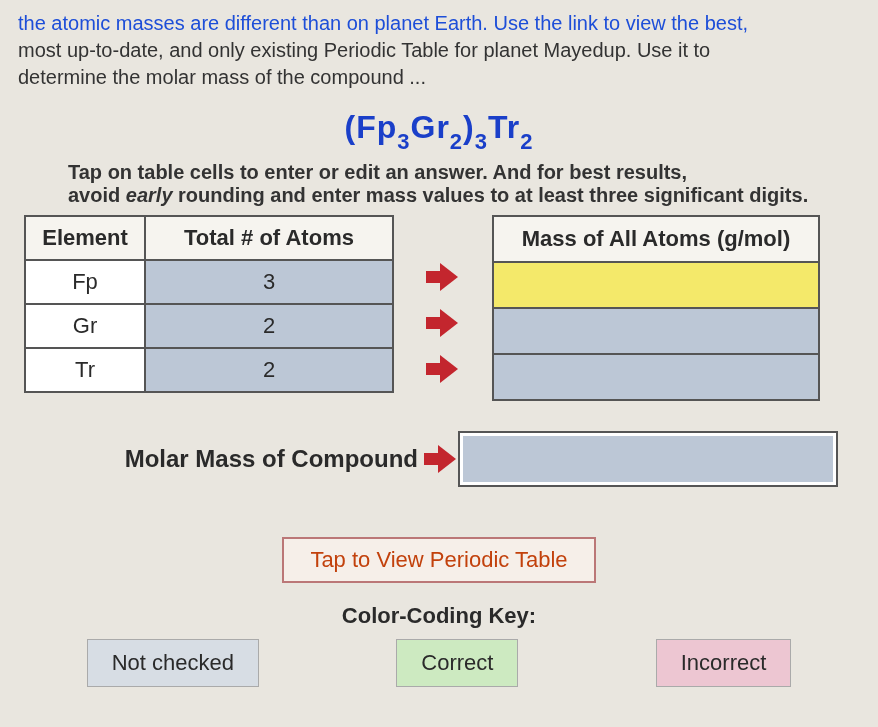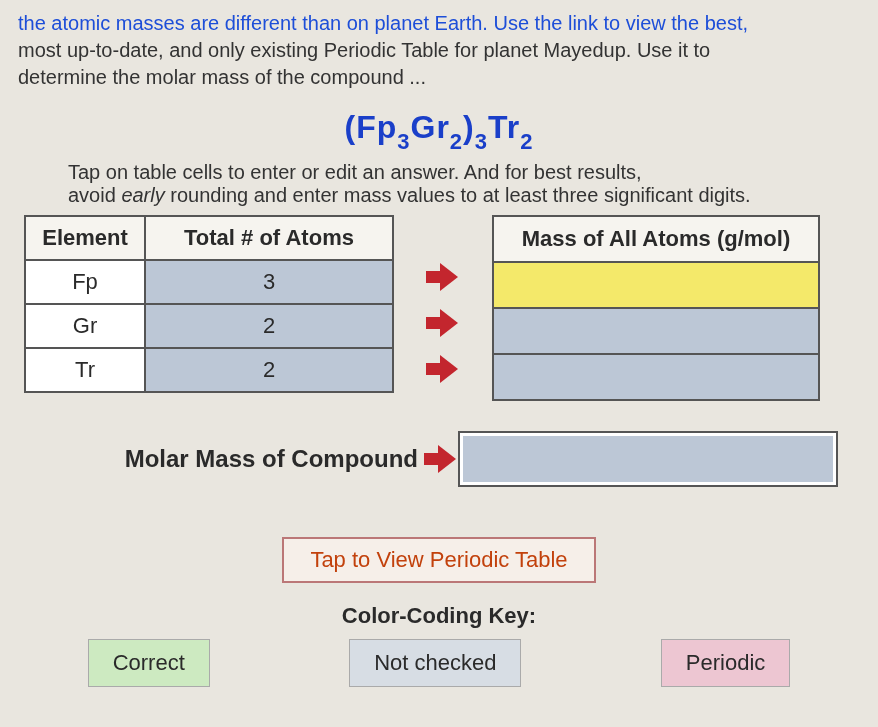--- a/index.html
+++ b/index.html
@@ -23,20 +23,21 @@
     font-size: 32px;
     font-weight: bold;
     color: #1a3fc9;
     letter-spacing: 1px;
   }
   .formula sub { font-size: 22px; position: relative; top: 4px; }
   .hint {
     text-align: left;
     margin: 6px 10px 8px 50px;
     color: #333;
+    font-weight: bold;
   }
   .hint .em { font-style: italic; }
 
   .grid-area {
     display: flex;
     align-items: flex-start;
     gap: 24px;
     padding: 0 6px;
   }
 
@@ -234,16 +235,16 @@
     <div class="molar-box"></div>
   </div>
 </div>
 
 <div class="pt-button-wrap">
   <div class="pt-button">Tap to View Periodic Table</div>
 </div>
 
 <div class="key-label">Color-Coding Key:</div>
 <div class="key-row">
+  <div class="swatch sw-notchecked">Not checked</div>
   <div class="swatch sw-correct">Correct</div>
-  <div class="swatch sw-notchecked">Not checked</div>
-  <div class="swatch sw-incorrect">Periodic</div>
+  <div class="swatch sw-incorrect">Incorrect</div>
 </div>
 
 </body></html>

